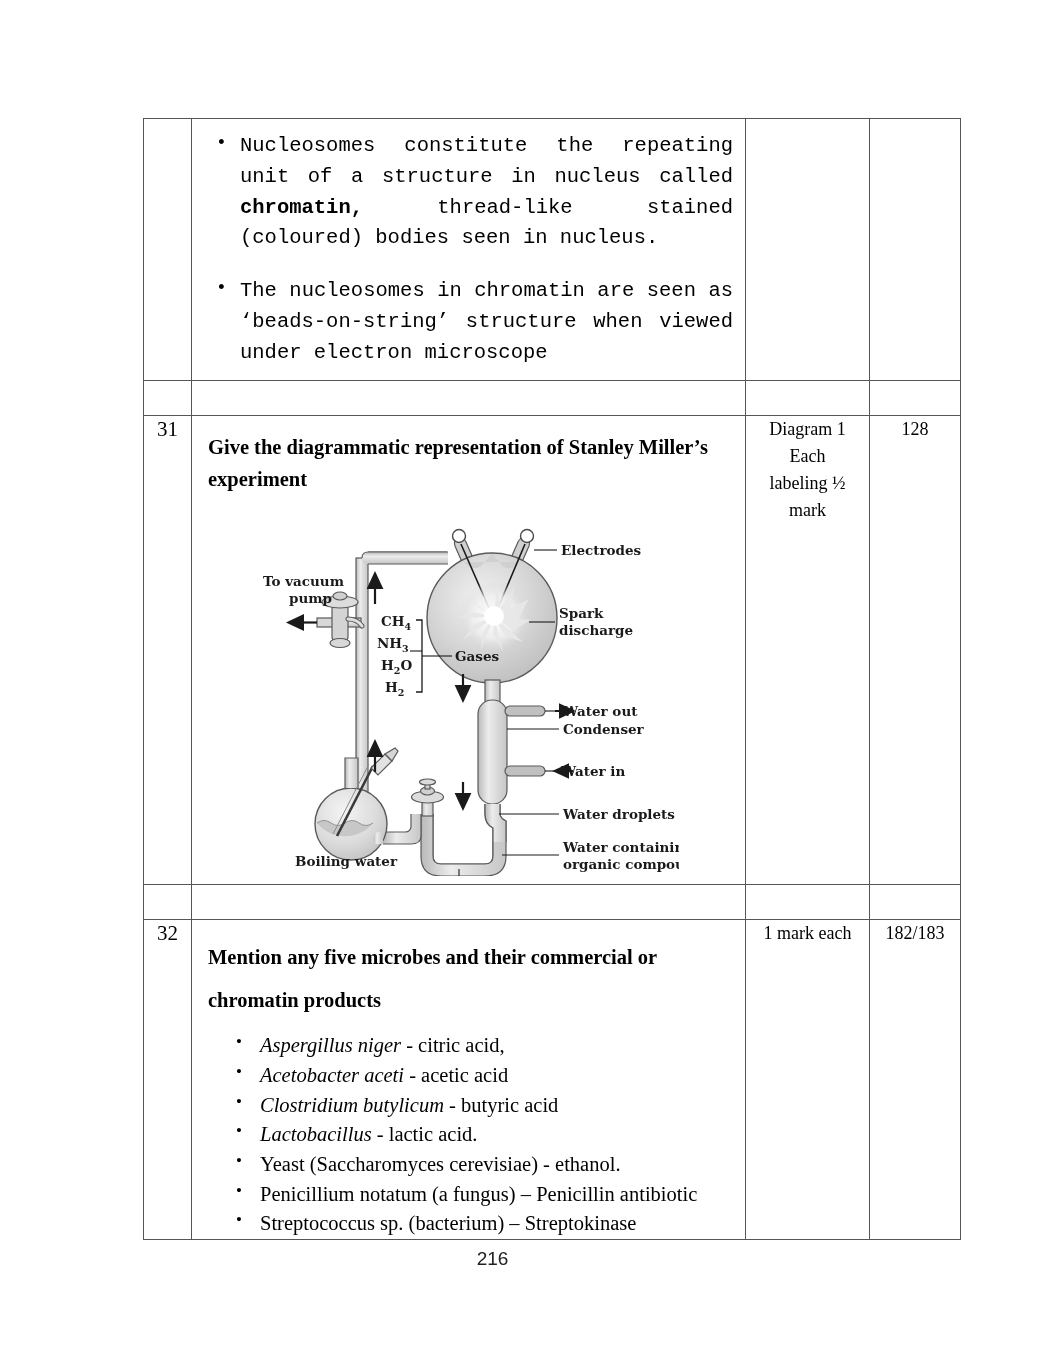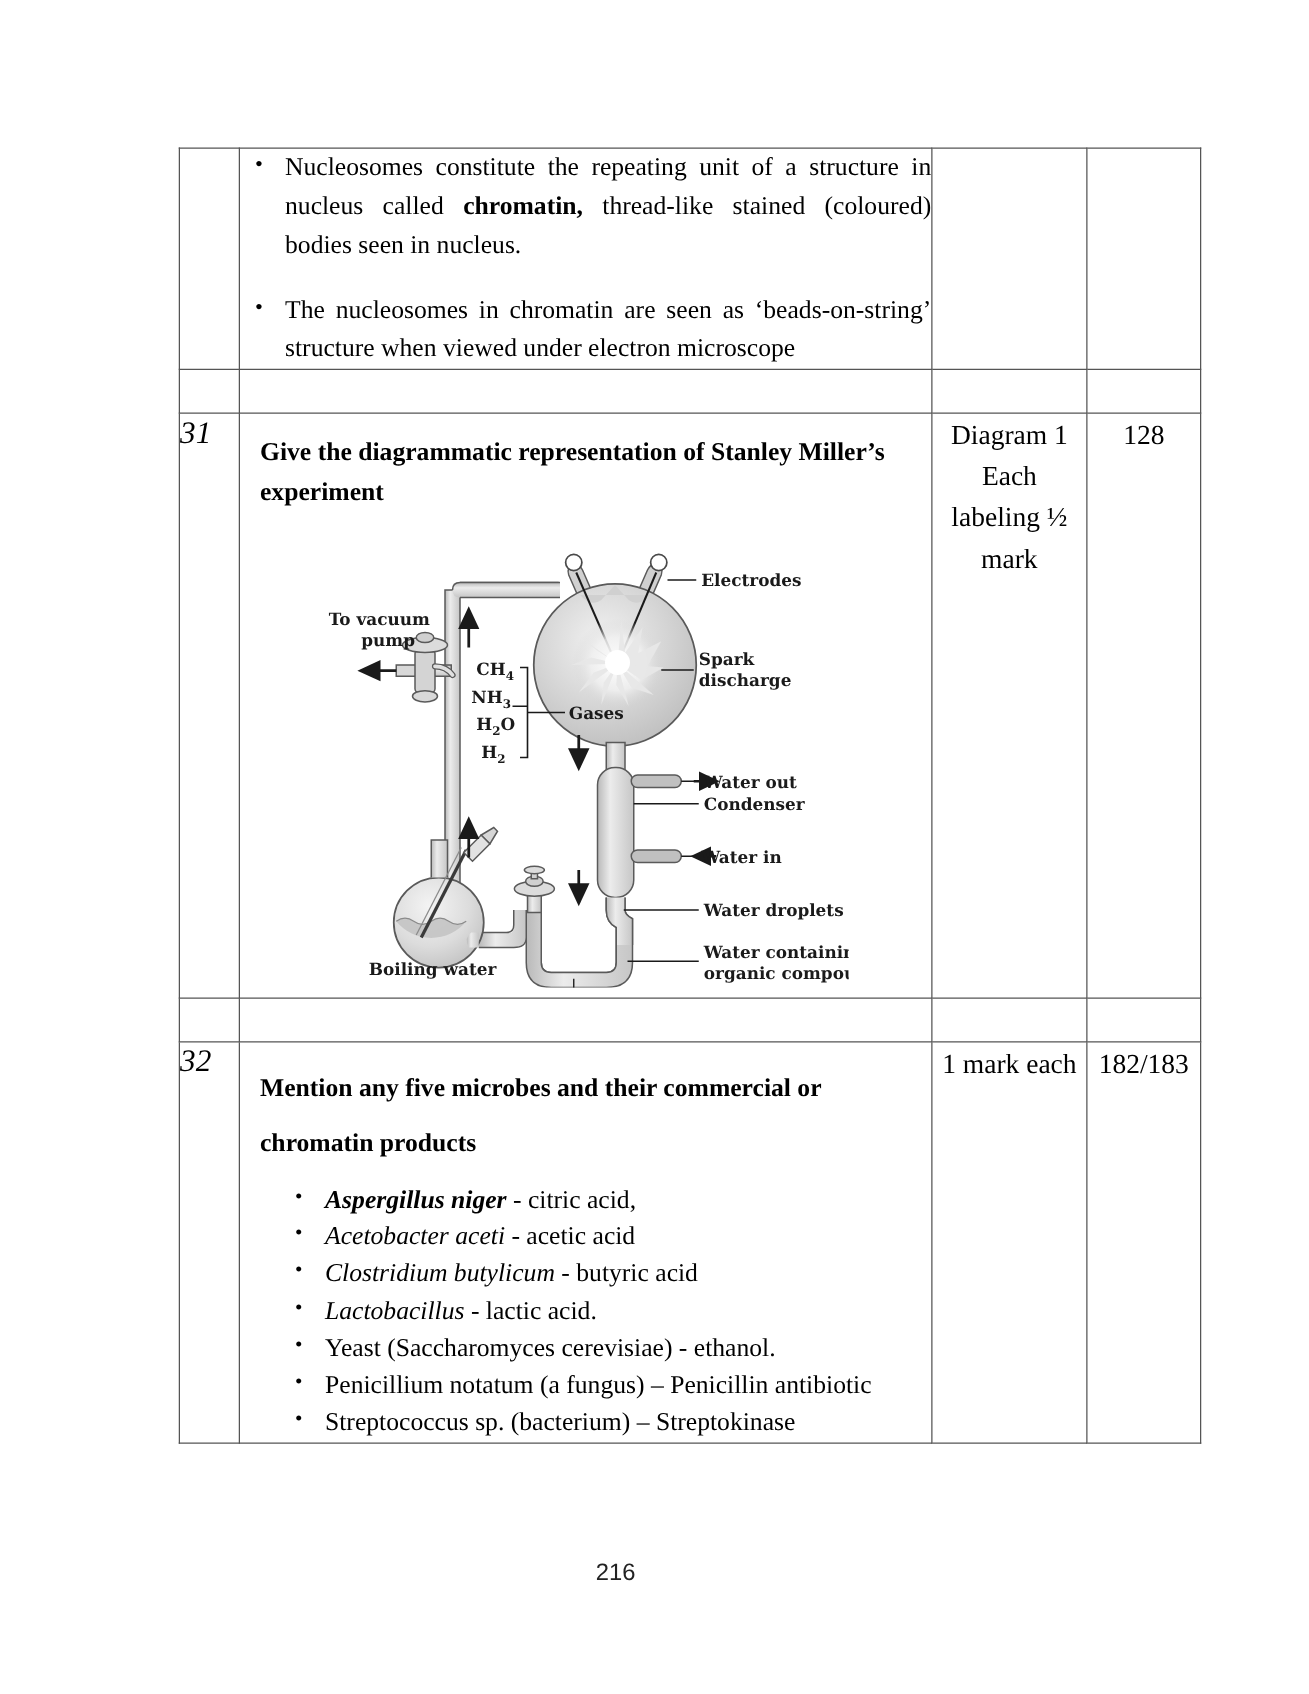--- a/index.html
+++ b/index.html
@@ -33,45 +33,45 @@
     border: 1px solid #555555;
     vertical-align: top;
     padding: 0;
   }
   col.c-num   { width: 48px; }
   col.c-body  { width: 554px; }
   col.c-marks { width: 124px; }
   col.c-page  { width: 91px; }
 
   .num-cell {
-    text-align: left;
-    font-size: 25px;
+    text-align: center;
+    font-size: 21px;
     padding: 7px 0 0 9px;
     line-height: 1.25;
-    font-style: italic;
   }
   .body-cell {
     padding: 6px 10px 8px 10px;
     font-size: 20.5px;
     line-height: 1.5;
   }
   .marks-cell, .page-cell {
     text-align: center;
-    font-size: 22px;
+    font-size: 18px;
     vertical-align: middle;
     line-height: 1.5;
     padding: 4px 6px;
   }
   .spacer-row td { height: 34px; }
 
   
   ul.bullets {
     list-style: none;
-    margin: 0;
+    margin: 12px;
     padding: 0;
+    font-family: Liberation Mono, monospace;
   }
   ul.bullets > li {
     position: relative;
     padding-left: 36px;
     margin: 0 0 16px 0;
     text-align: justify;
   }
   ul.bullets > li:last-child { margin-bottom: 0; }
   ul.bullets > li::before {
     content: "\2022";
@@ -105,21 +105,21 @@
     white-space: nowrap;
   }
   ul.micro > li::before {
     content: "\2022";
     position: absolute;
     left: 44px;
     top: -1px;
     font-size: 17px;
   }
   i.sp  { font-style: italic; }
-  b.spb { font-style: italic; font-weight: bold; }
+  b.spb { font-style: italic; font-weight: normal; }
 
   .part-head {
     text-align: center;
     font-weight: bold;
     font-size: 20.5px;
     padding: 4px 0 5px 0;
   }
 
   .folio {
     position: absolute;

